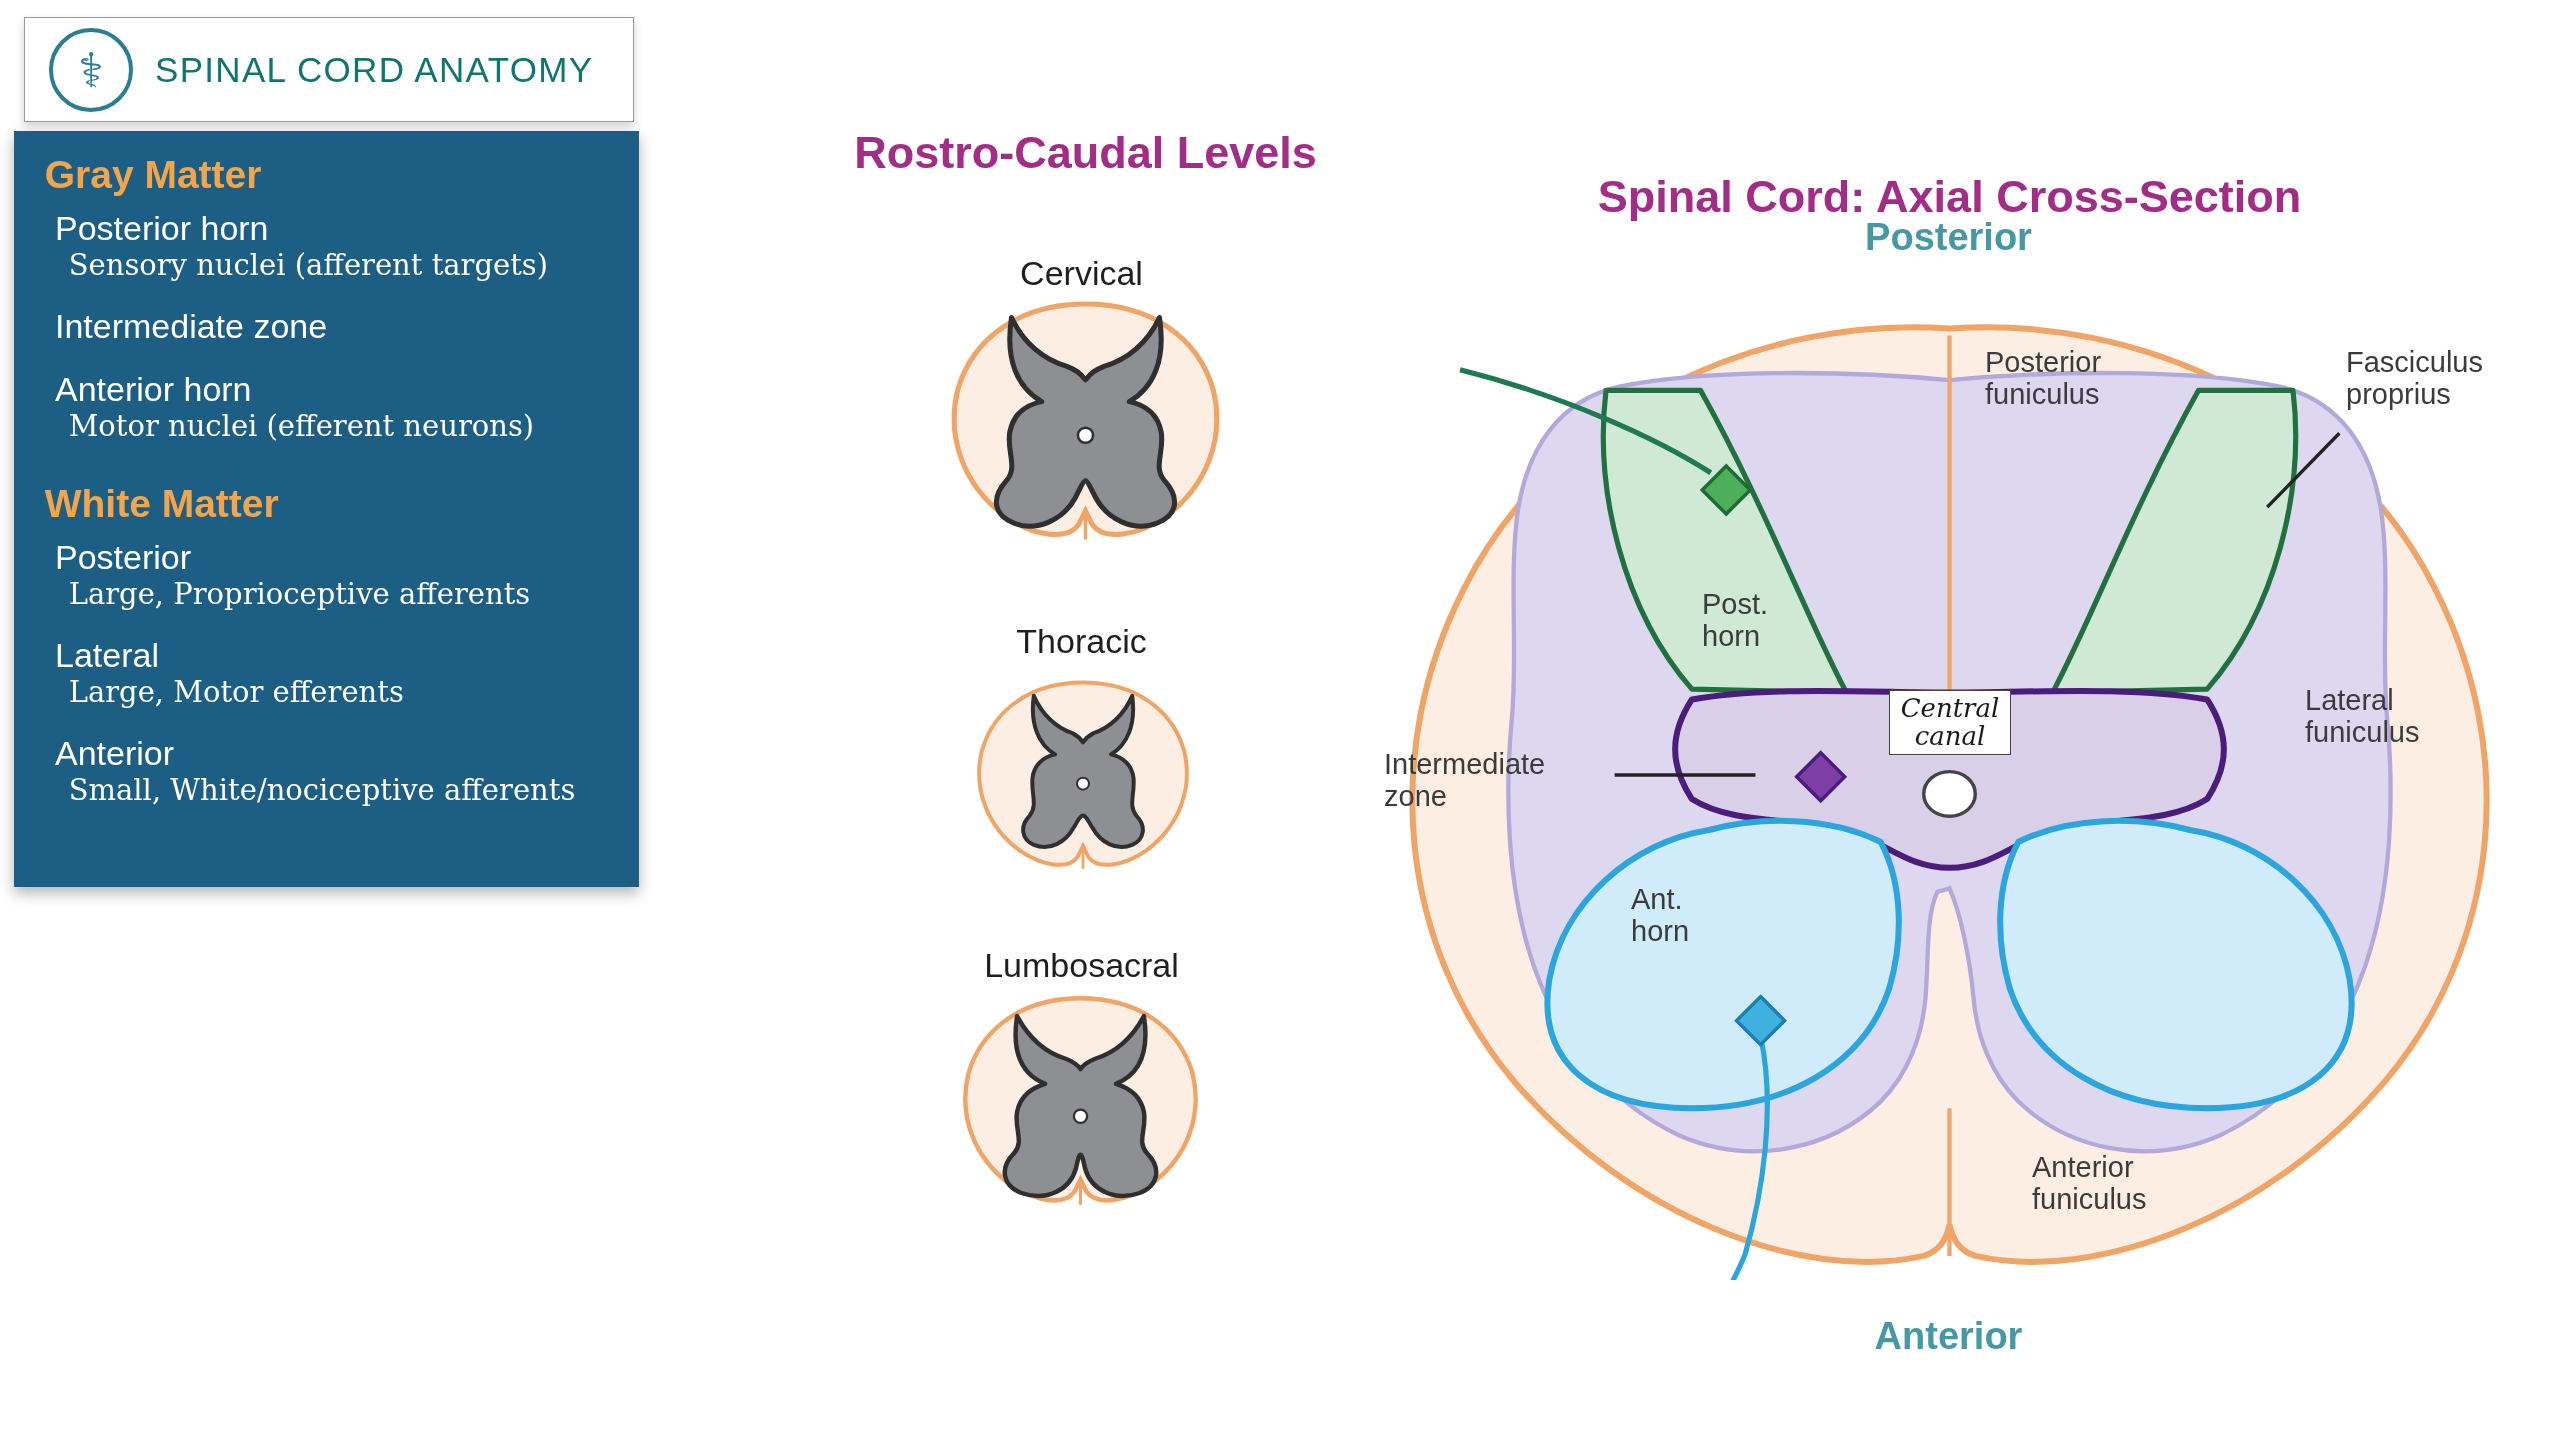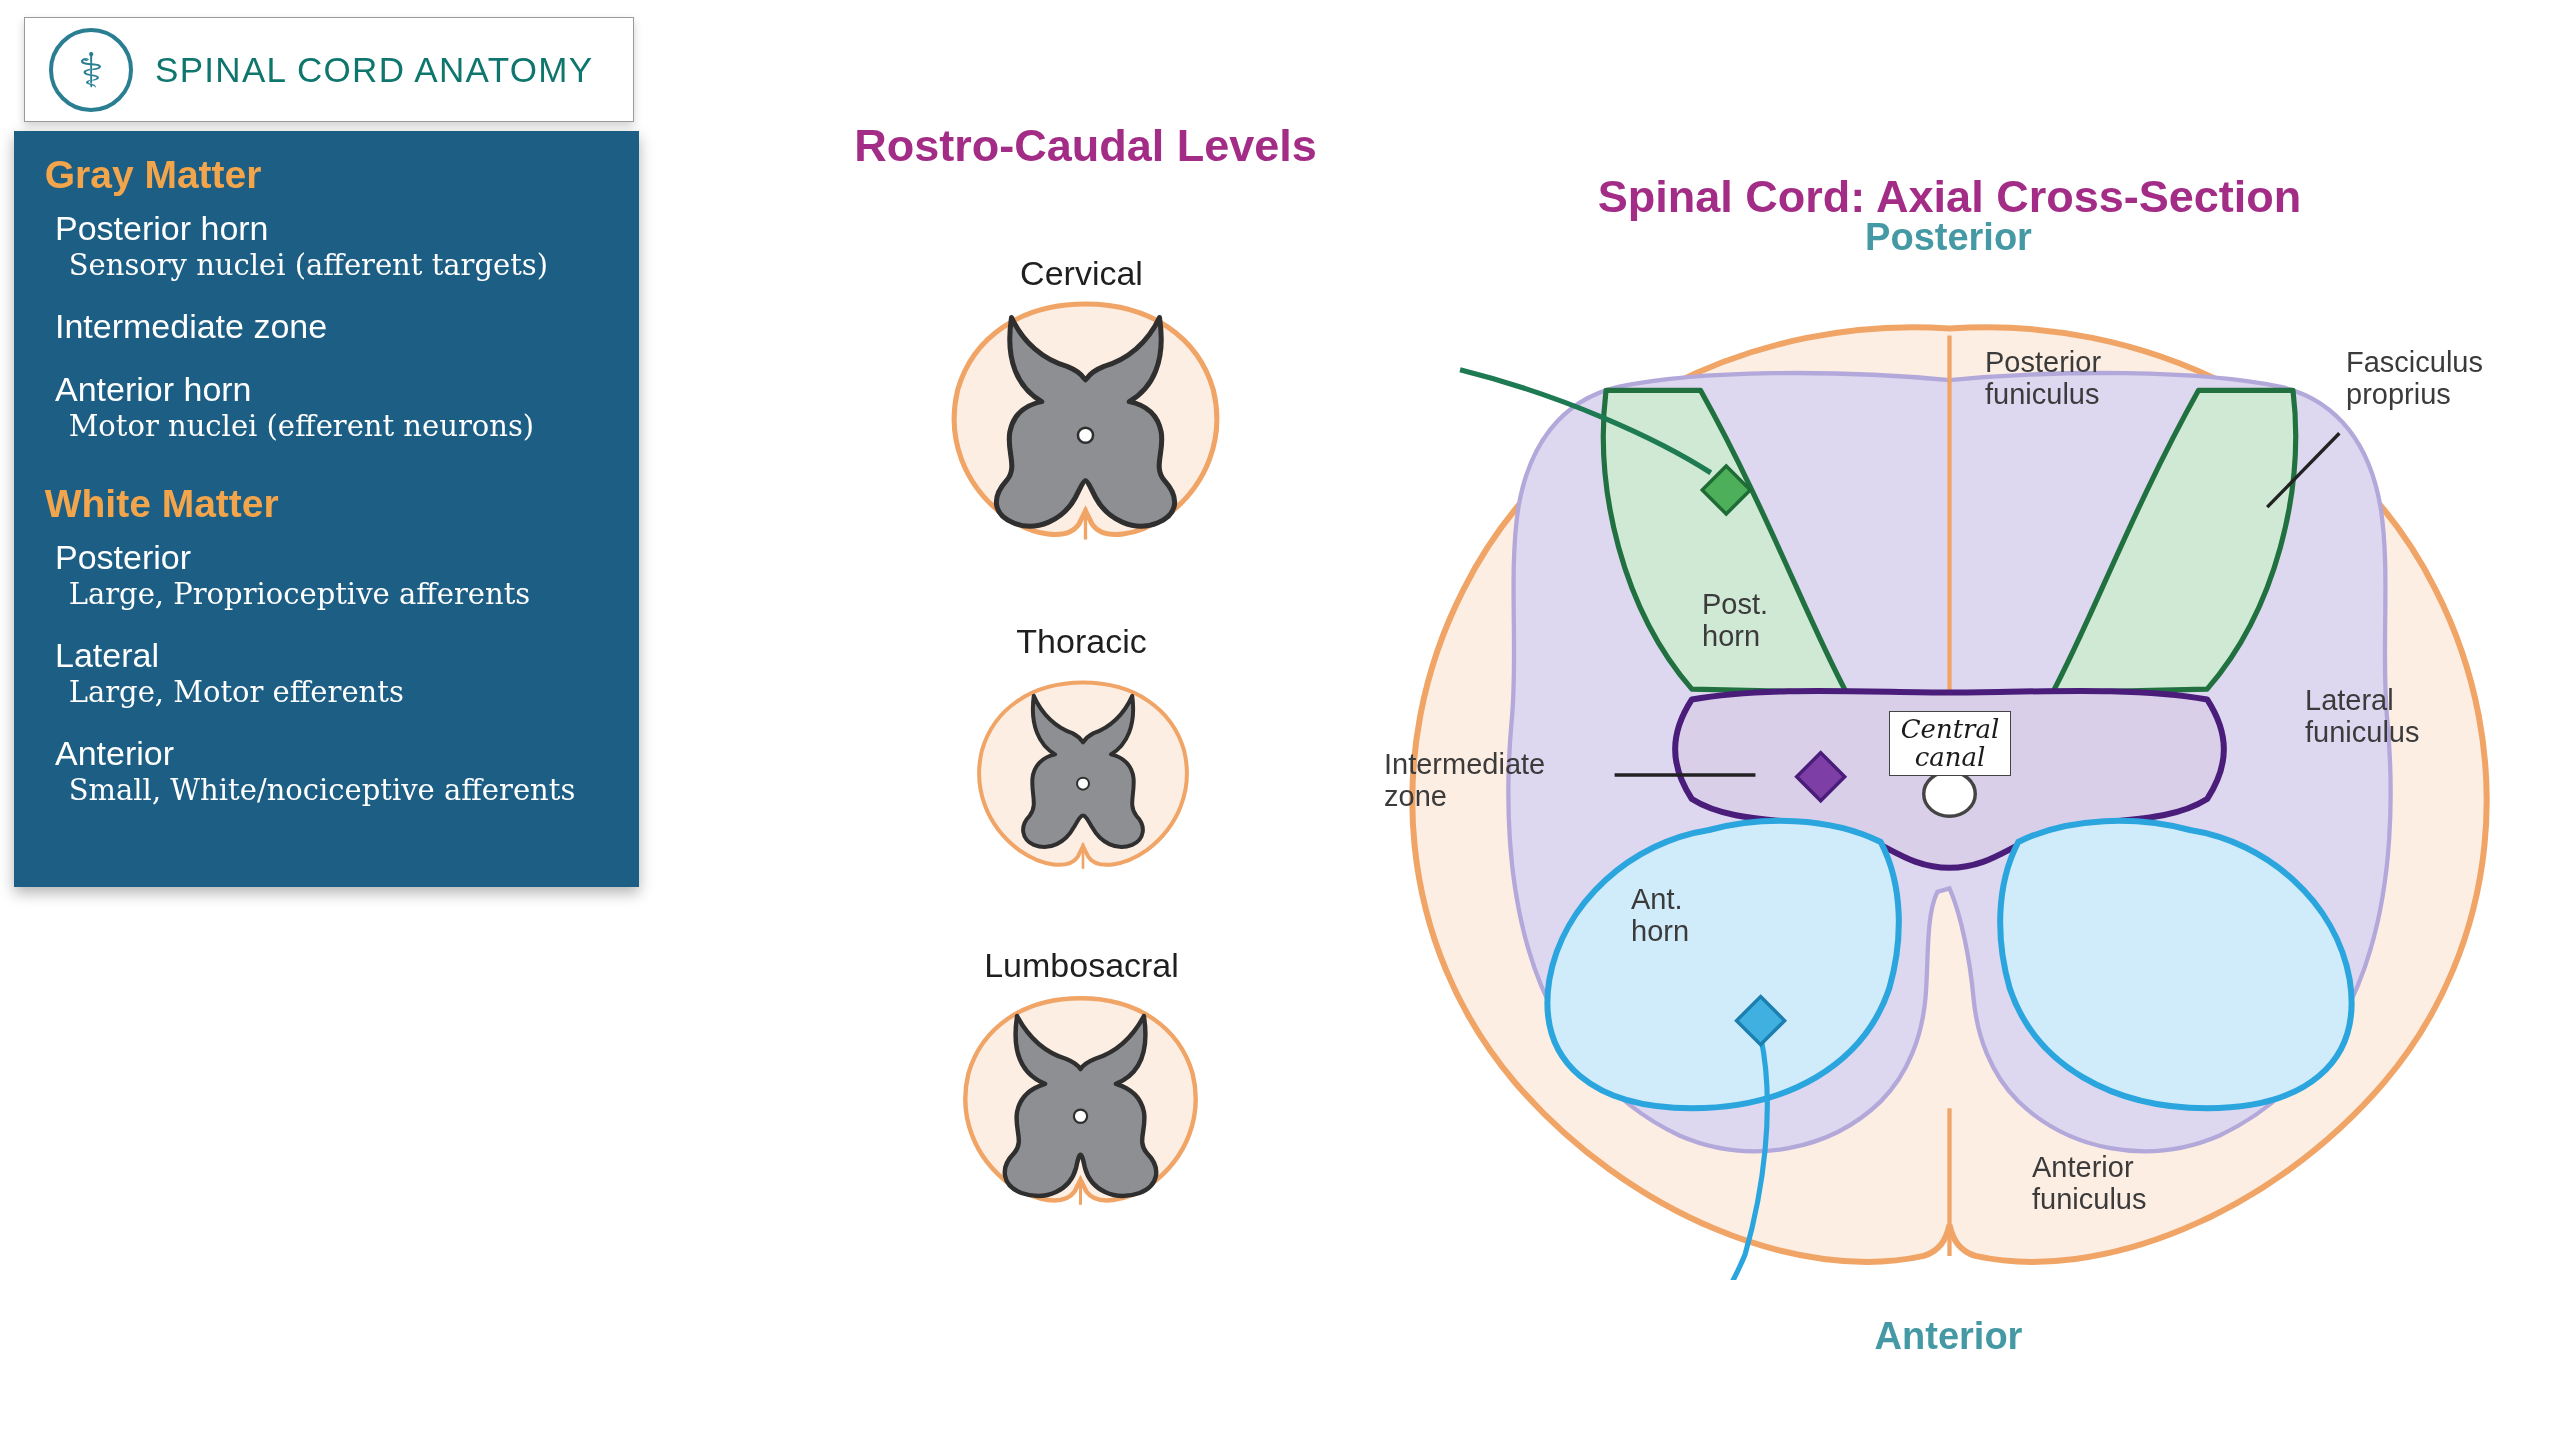--- a/index.html
+++ b/index.html
@@ -28,21 +28,21 @@
   
   .col-title{position:absolute;text-align:center;font-size:45px;font-weight:bold;color:#a22c86;}
   .orient{position:absolute;text-align:center;font-size:38px;font-weight:bold;color:#4599a4;}
   .section-label{position:absolute;text-align:center;font-size:34px;color:#1f1f1f;}
 
   
   .lbl{position:absolute;font-size:29px;line-height:1.1;color:#3b3b3b;white-space:pre-line;}
   .central-canal-box{position:absolute;left:1889px;top:690px;width:120px;background:#ffffff;
                      border:1.7px solid #444444;text-align:center;padding:3.4px 0;
                      font-family:"DejaVu Serif",serif;font-style:italic;font-size:26px;
-                     line-height:1.08;color:#1a1a1a;white-space:pre-line;margin-top:21px;}
+                     line-height:1.08;color:#1a1a1a;white-space:pre-line;}
   svg{position:absolute;display:block;}
 </style>
 </head>
 <body>
 
 <div class="canvas">
 
   <div class="header-box">
     <div class="caduceus">
       <span>⚕</span>
@@ -74,21 +74,21 @@
     <div class="legend-item">
       <div class="lab">Lateral</div>
       <div class="det">Large, Motor efferents</div>
     </div>
     <div class="legend-item">
       <div class="lab">Anterior</div>
       <div class="det">Small, White/nociceptive afferents</div>
     </div>
   </div>
 
-  <div class="col-title" style="left:828px;top:120px;width:515px;">Rostro-Caudal Levels</div>
+  <div class="col-title" style="left:828px;top:127px;width:515px;">Rostro-Caudal Levels</div>
 
   <div class="section-label" style="left:910px;top:254px;width:343px;">Cervical</div>
   <svg style="left:917px;top:294px;" width="337" height="259" viewBox="0 0 200 154">
     <path d="M100,6 C139,6 167,26 176,57 C183,86 172,114 148,132 C131,144 111,147 104,137 L100,129 L96,137 C89,147 69,144 52,132 C28,114 17,86 24,57 C33,26 61,6 100,6 Z" fill="#fdeee3" stroke="#f0a466" stroke-width="3"></path>
     <path d="M56,14 C52,40 60,56 74,64 C64,66 57,72 55,82 C53,94 60,103 53,111 C44,121 45,131 57,136 C71,142 87,134 94,121 C97,115 99,111 100,111 C101,111 103,115 106,121 C113,134 129,142 143,136 C155,131 156,121 147,111 C140,103 147,94 145,82 C143,72 136,66 126,64 C140,56 148,40 144,14 C137,29 125,39 111,43 C106,45 103,47 101,50 L100,51 L99,50 C97,47 94,45 89,43 C75,39 63,29 56,14 Z" fill="#8e8f93" stroke="#2f2f2f" stroke-width="3" stroke-linejoin="round"></path>
     <line x1="100" y1="146" x2="100" y2="127" stroke="#f0a466" stroke-width="2"></line>
     <circle cx="100" cy="84" r="4.5" fill="#ffffff" stroke="#2f2f2f" stroke-width="1.5"></circle>
   </svg>
 
   <div class="section-label" style="left:910px;top:622px;width:343px;">Thoracic</div>

